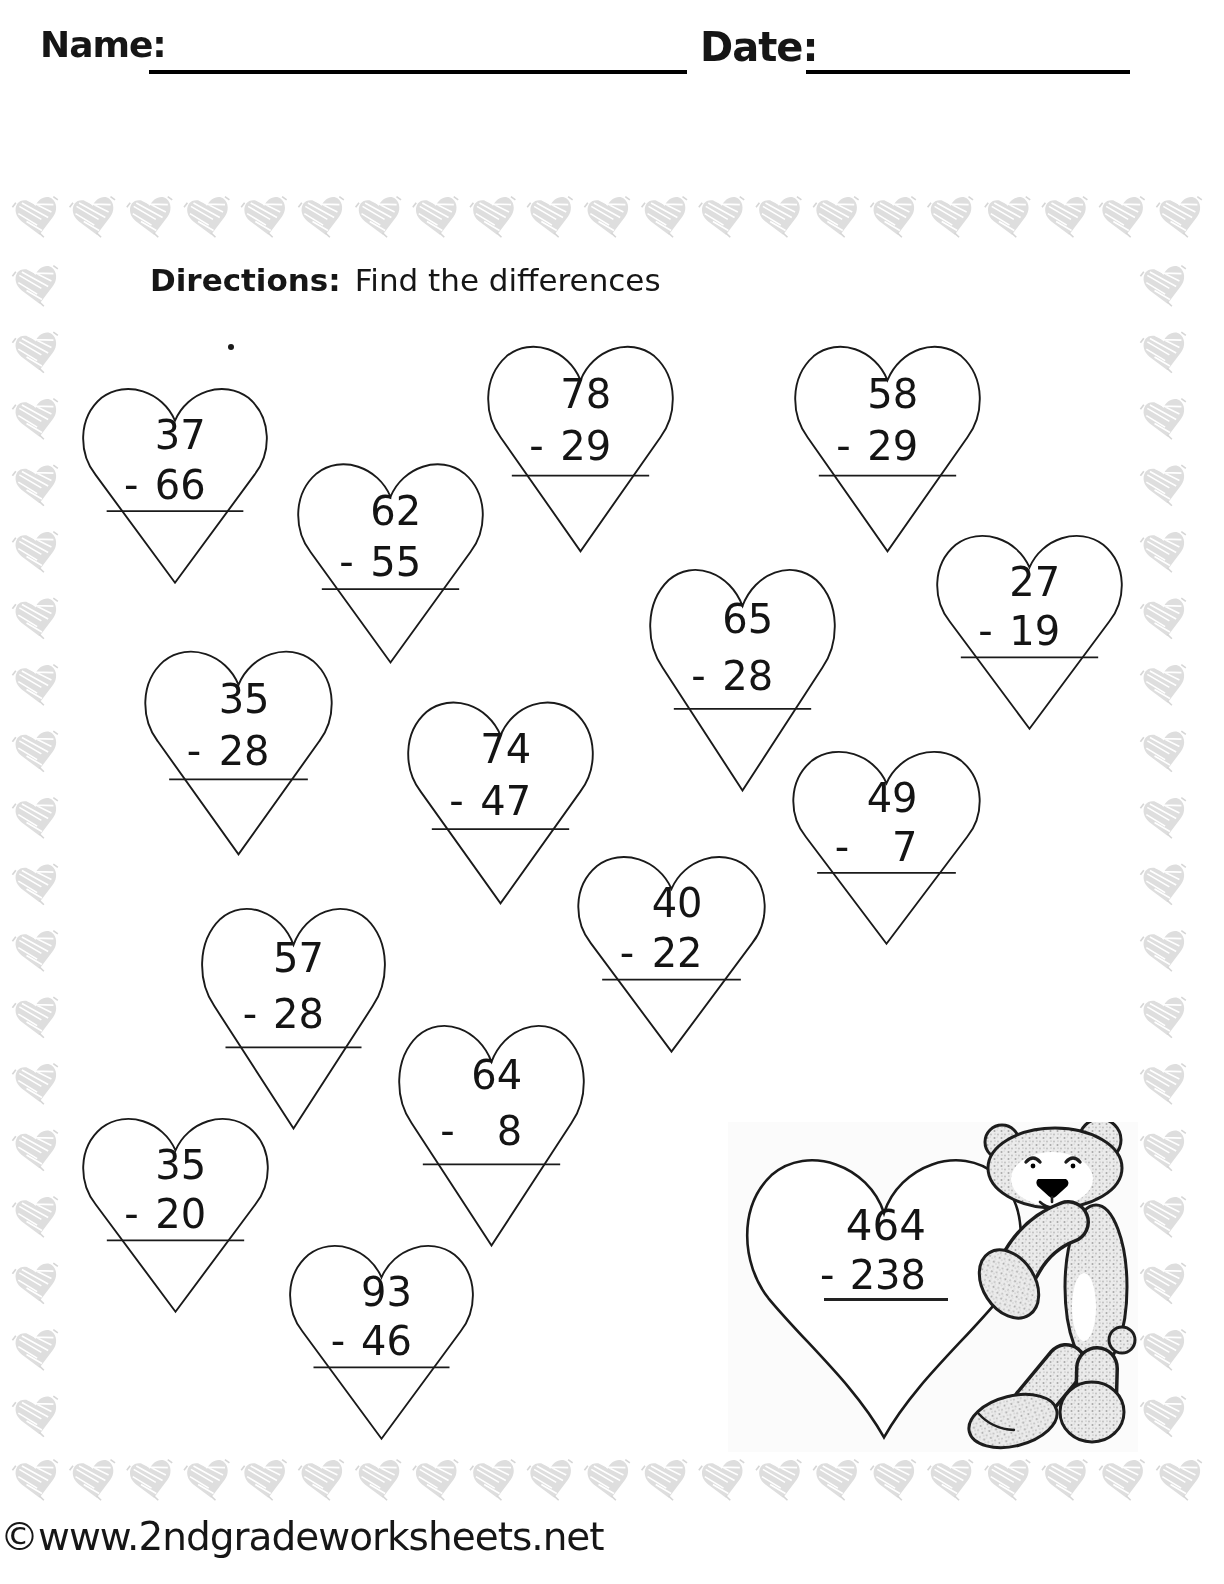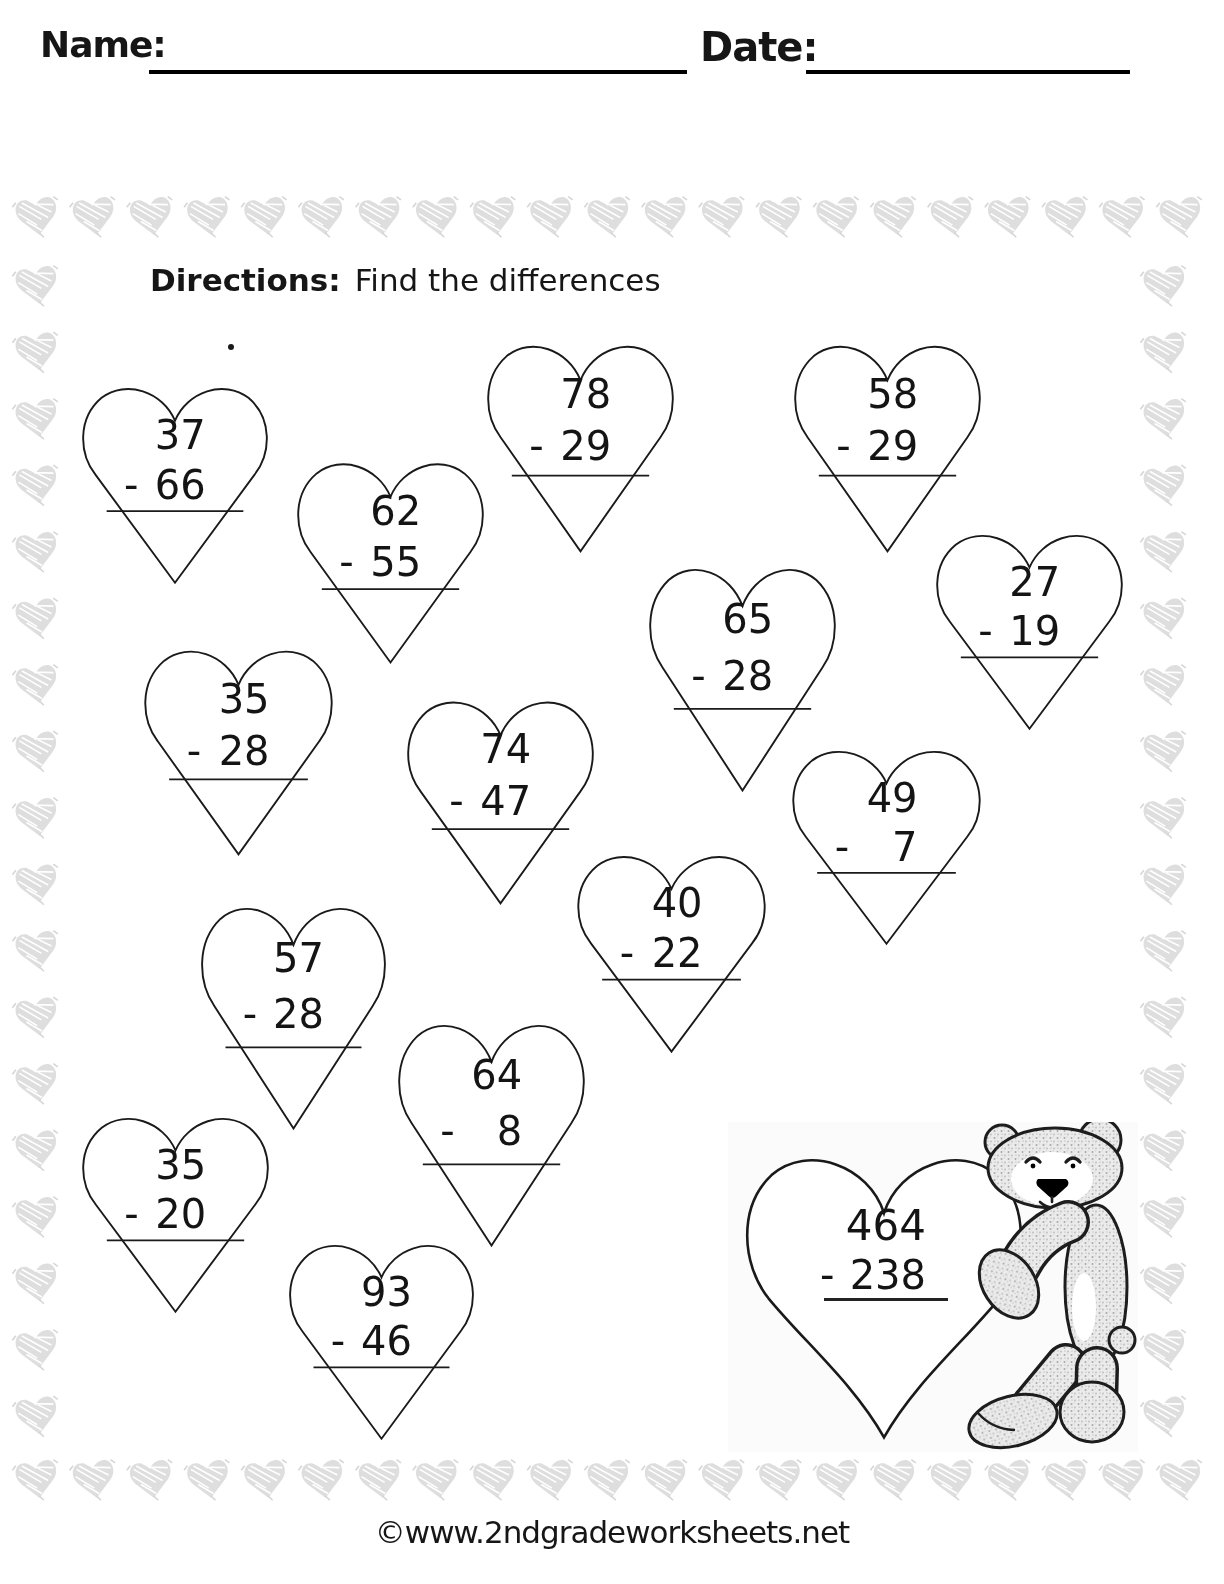--- a/index.html
+++ b/index.html
@@ -29,21 +29,21 @@
   .prob-bot{position:absolute; top:41%; left:25%; right:35%; display:flex; justify-content:space-between;}
 
   
   .big-block{position:absolute; left:728px; top:1122px; width:410px; height:330px; background:#fbfbfb; z-index:2;}
   .big-heart-svg{position:absolute; left:4px; top:12px; width:304px; height:316px; z-index:1;}
   .bear-svg{position:absolute; left:188px; top:0; width:222px; height:330px; z-index:3;}
   .big-top{position:absolute; top:82px; left:0; width:198px; text-align:right; font-size:42px; z-index:2;}
   .big-bot{position:absolute; top:132px; left:92px; width:106px; display:flex; justify-content:space-between; font-size:42px; z-index:2;}
   .big-line{position:absolute; top:176px; left:96px; width:124px; border-top:3px solid #222; z-index:2;}
 
-  .footer{position:absolute; left:0; top:1514px; width:100%; text-align:center; font-size:31px; letter-spacing:-1px; z-index:2;}
+  .footer{position:absolute; left:0; top:1514px; width:100%; font-size:39px; letter-spacing:-1px; z-index:2;}
 </style>
 </head>
 <body>
 
 <div class="page">
 
   <svg class="bg-svg" width="1224" height="1584" aria-hidden="true">
     <defs>
       <g id="scribble-heart">
         <g transform="rotate(-8 24 24)">

